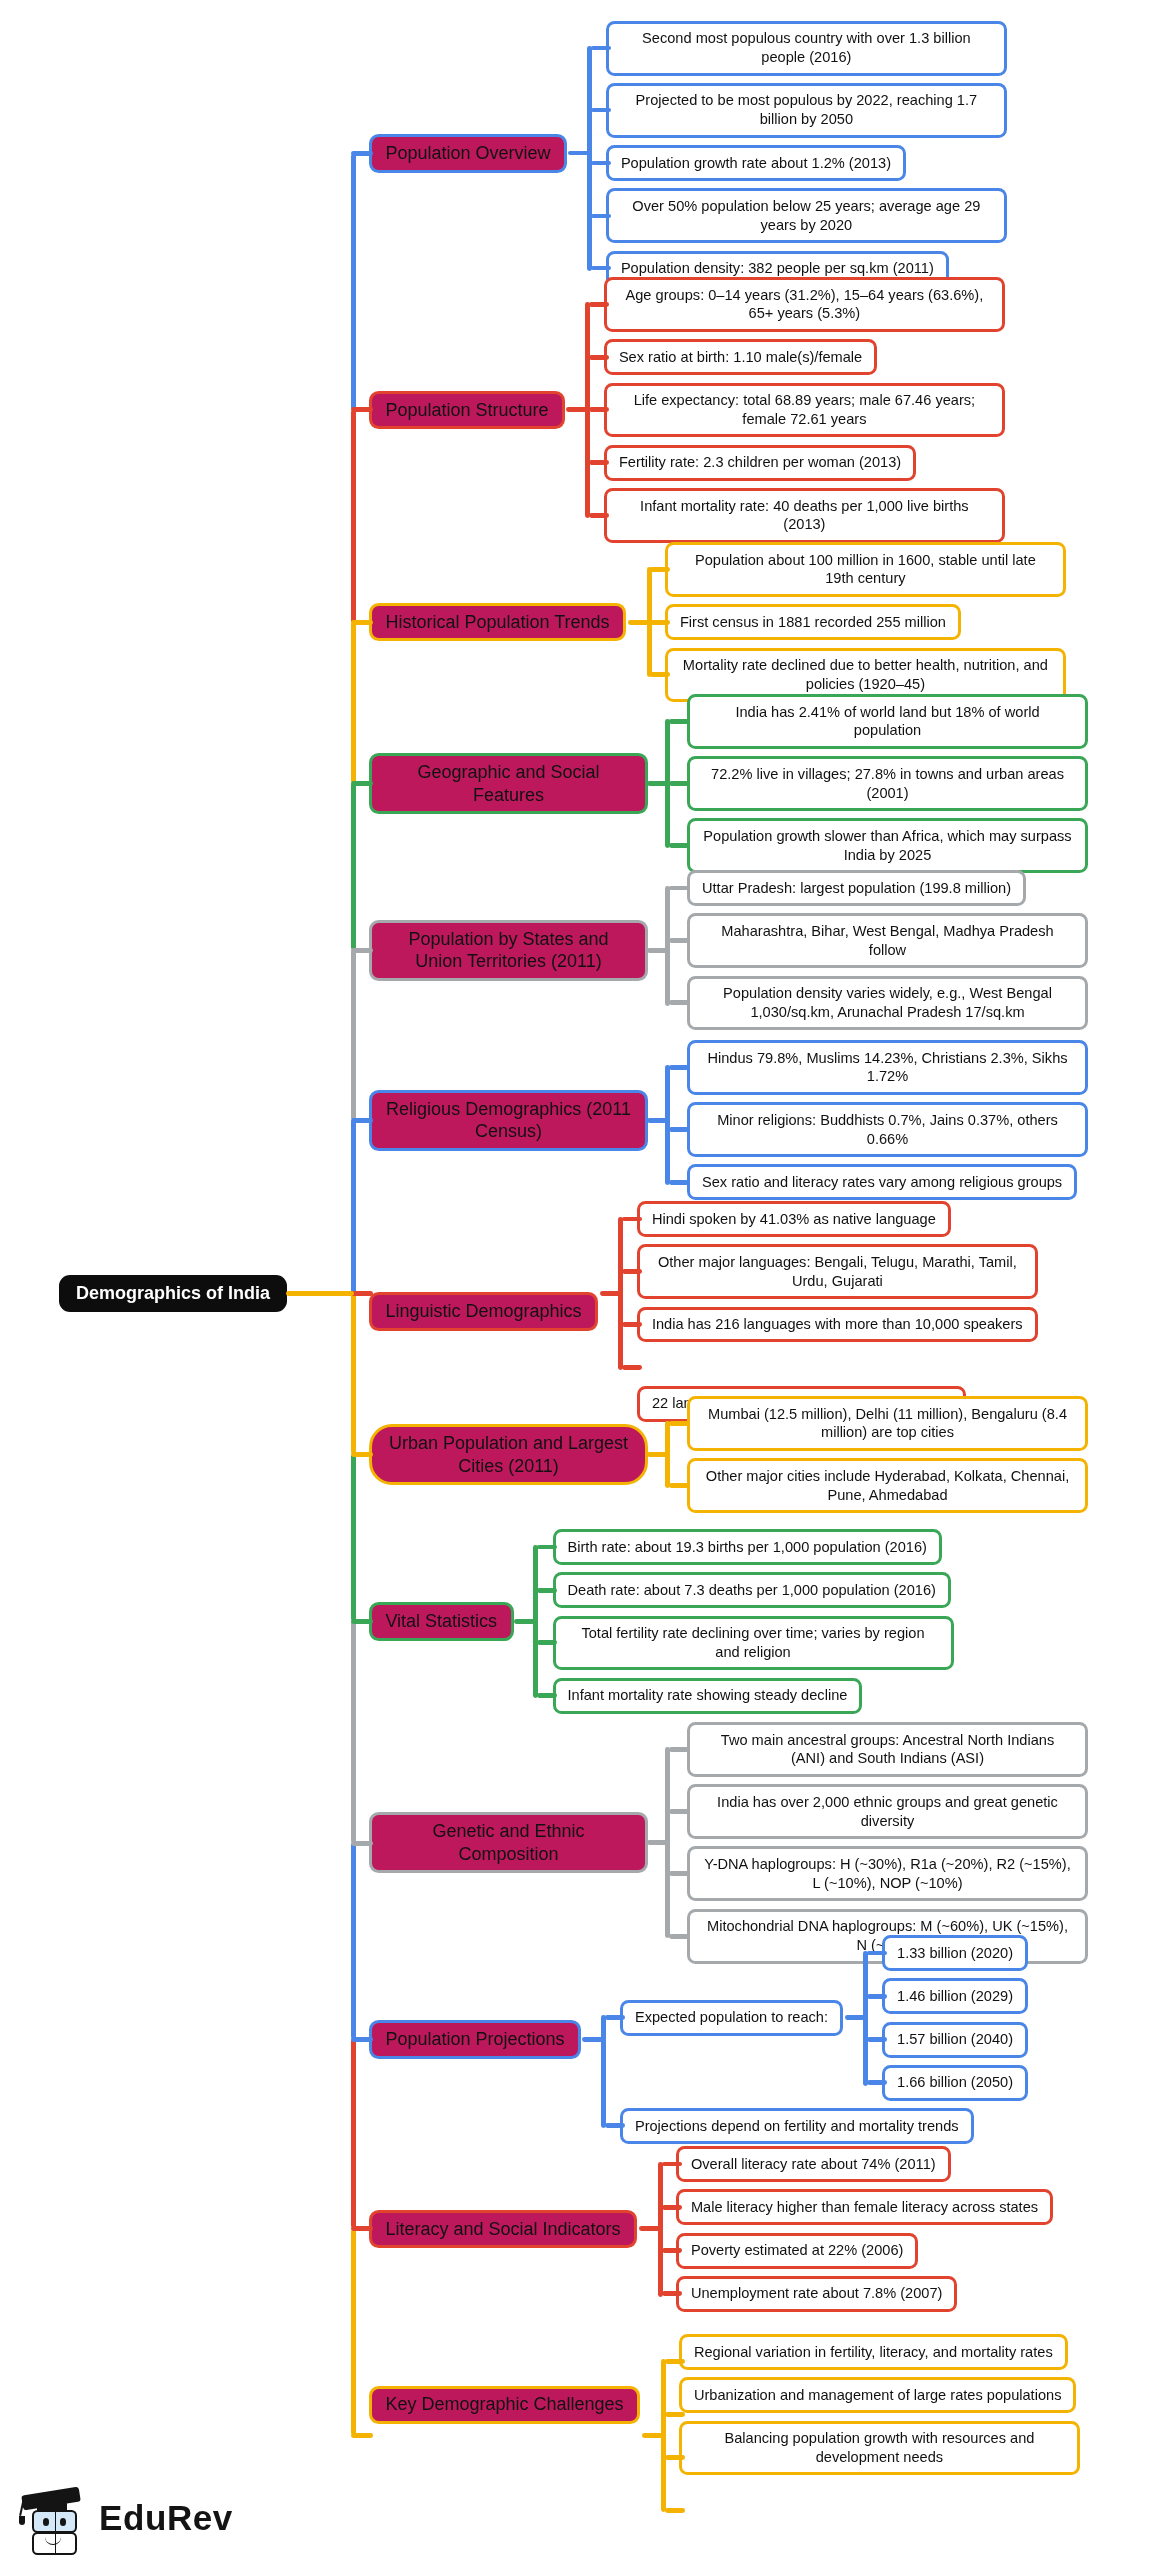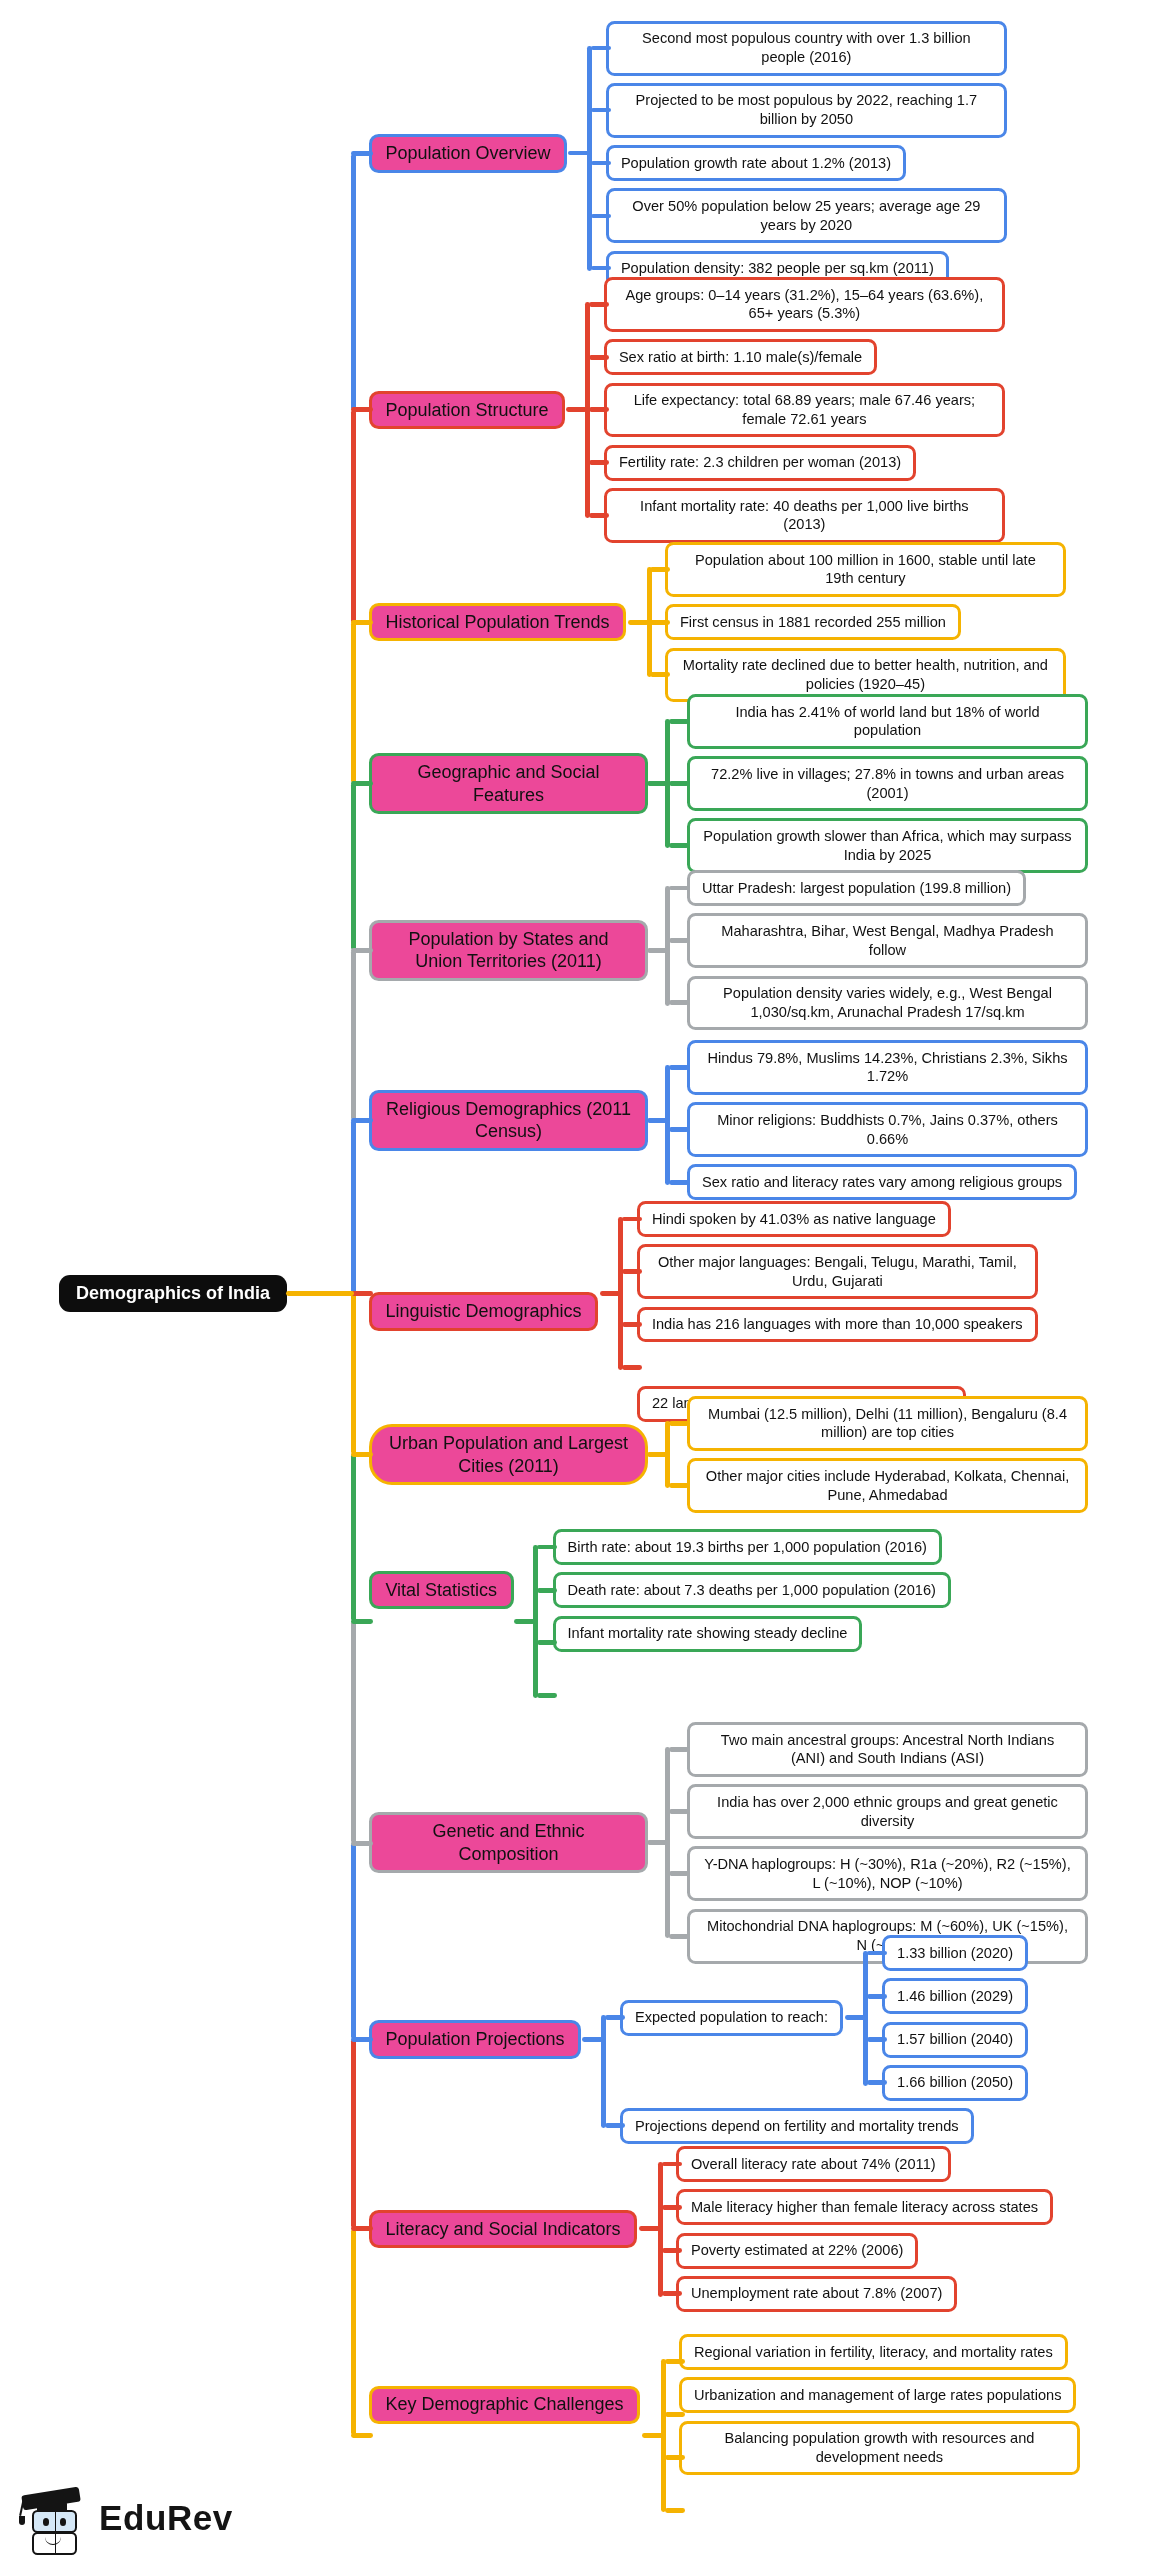--- a/index.html
+++ b/index.html
@@ -15,21 +15,21 @@
   .group{
     position:absolute;
     left:369px;
     display:flex;
     align-items:center;
   }
   .zone{flex:none;width:39px;align-self:stretch;}
   .branch-box{
     flex:none;
     box-sizing:border-box;
-    background:#ec4899;
+    background:#be185d;
     border:3.6px solid #888;
     border-radius:9.7px;
     padding:4.9px 13.4px;
     font-size:18px;
     line-height:1.25;
     max-width:279px;
     text-align:center;
   }
   .leaves{
     flex:none;
@@ -234,20 +234,21 @@
       <div class="bar" style="left: 296px; top: 25px; width: 4.9px; height: 67px; background: rgb(245, 179, 1);"></div>
       <div class="bar" style="left: 300px; top: 25px; width: 20px; height: 4.9px; background: rgb(245, 179, 1);"></div>
       <div class="bar" style="left: 300px; top: 87px; width: 20px; height: 4.9px; background: rgb(245, 179, 1);"></div>
     </div>
     <div class="group" style="top: 1529px;">
       <div class="branch-box" style="border-color: rgb(58, 167, 87);">Vital Statistics</div>
       <div class="zone"></div>
       <div class="leaves">
         <div class="leaf" style="border-color: rgb(58, 167, 87);">Birth rate: about 19.3 births per 1,000 population (2016)</div>
         <div class="leaf" style="border-color: rgb(58, 167, 87);">Death rate: about 7.3 deaths per 1,000 population (2016)</div>
+        <div class="leaf" style="border-color: rgb(58, 167, 87);">Total fertility rate declining over time; varies by region and religion</div>
         <div class="leaf" style="border-color: rgb(58, 167, 87);">Infant mortality rate showing steady decline</div>
       </div>
       <div class="bar" style="left: 145px; top: 90px; width: 20.6px; height: 4.9px; background: rgb(58, 167, 87);"></div>
       <div class="bar" style="left: 164px; top: 15.5px; width: 4.9px; height: 153px; background: rgb(58, 167, 87);"></div>
       <div class="bar" style="left: 168px; top: 15.5px; width: 20px; height: 4.9px; background: rgb(58, 167, 87);"></div>
       <div class="bar" style="left: 168px; top: 59px; width: 20px; height: 4.9px; background: rgb(58, 167, 87);"></div>
       <div class="bar" style="left: 168px; top: 111px; width: 20px; height: 4.9px; background: rgb(58, 167, 87);"></div>
       <div class="bar" style="left: 168px; top: 164px; width: 20px; height: 4.9px; background: rgb(58, 167, 87);"></div>
     </div>
     <div class="group" style="top: 1722px;">

